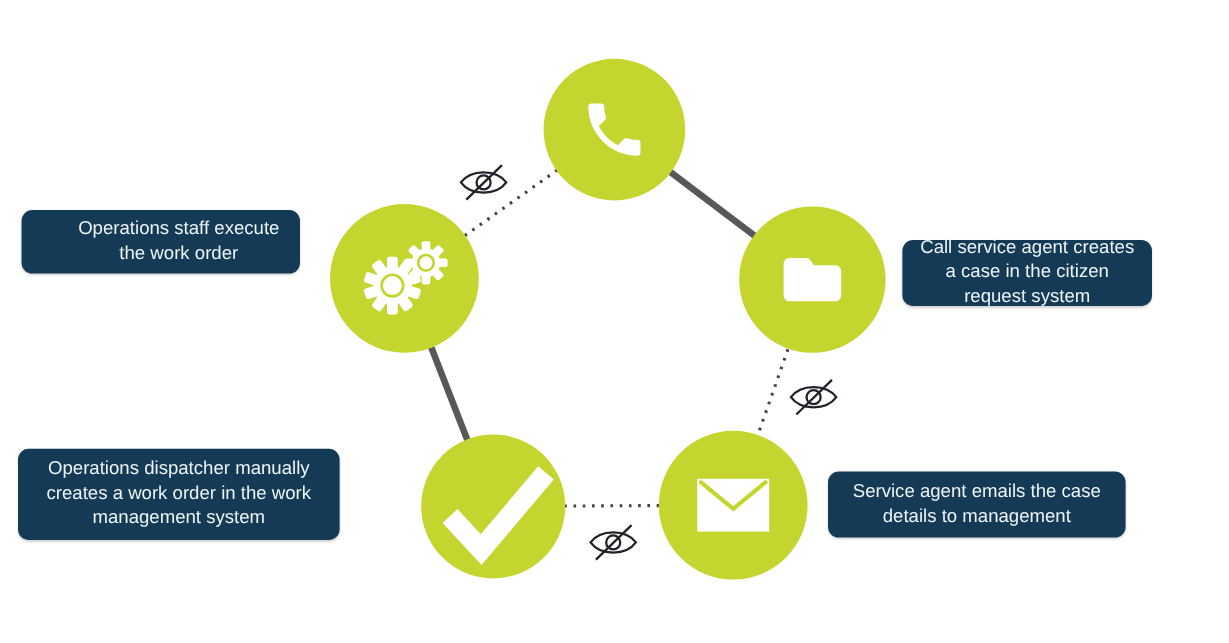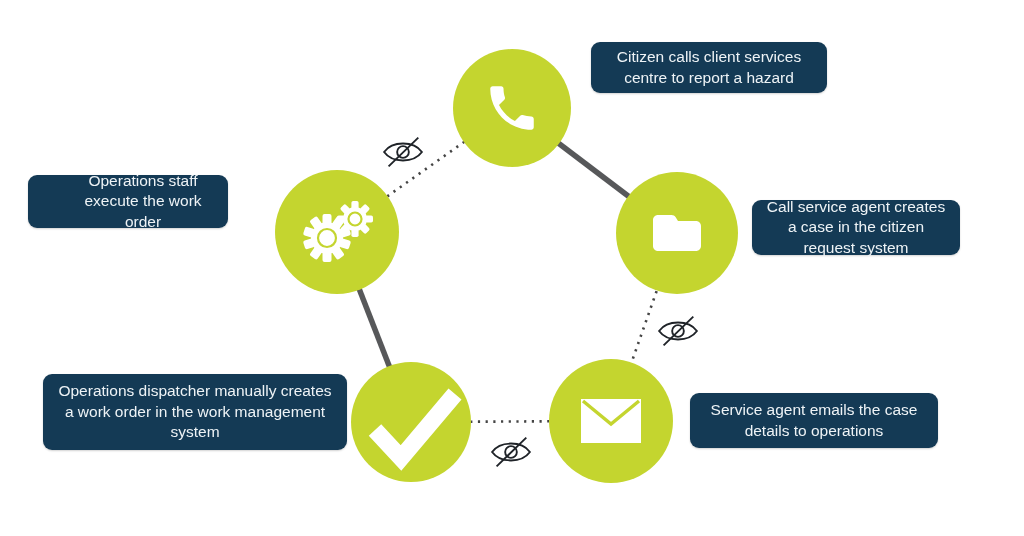--- a/index.html
+++ b/index.html
@@ -38,22 +38,22 @@
     display:flex;align-items:center;justify-content:center;
     text-align:center;
     font-size:15.5px;line-height:1.32;
     padding:4px 10px;
     box-sizing:border-box;
     box-shadow:0 1px 2px rgba(0,0,0,0.18);
   }
   #label-citizen-call{left:591px;top:42px;width:236px;height:51px;}
   #label-create-case{left:752px;top:200px;width:208px;height:55px;}
   #label-email-operations{left:690px;top:393px;width:248px;height:55px;}
-  #label-create-work-order{left:43px;top:374px;width:304px;height:76px;}
-  #label-execute-work-order{left:28px;top:175px;width:200px;height:53px;padding-left:40px;}
+  #label-create-work-order{left:15px;top:374px;width:268px;height:76px;}
+  #label-execute-work-order{left:18px;top:175px;width:232px;height:53px;padding-left:40px;}
   .eye{position:absolute;width:44px;height:36px;}
   #eye-execute-call{left:381px;top:134px;}
   #eye-case-email{left:656px;top:313px;}
   #eye-email-workorder{left:489px;top:434px;}
 </style>
 </head>
 <body>
 
 <div class="canvas">
 
@@ -118,28 +118,25 @@
           <rect x="-3.6" y="-18" width="7.2" height="8" rx="1.8" transform="rotate(225)"></rect>
           <rect x="-3.6" y="-18" width="7.2" height="8" rx="1.8" transform="rotate(270)"></rect>
           <rect x="-3.6" y="-18" width="7.2" height="8" rx="1.8" transform="rotate(315)"></rect>
         </g>
         <circle r="12" fill="#ffffff"></circle>
         <circle r="6.5" fill="none" stroke="#c4d52f" stroke-width="2.2"></circle>
       </g>
     </svg>
   </div>
 
-  <div class="label" id="label-citizen-call">
-    <span>Citizen calls client services centre to report a hazard</span>
-  </div>
   <div class="label" id="label-create-case">
     <span>Call service agent creates a case in the citizen request system</span>
   </div>
   <div class="label" id="label-email-operations">
-    <span>Service agent emails the case details to operations</span>
+    <span>Service agent emails the case details to management</span>
   </div>
   <div class="label" id="label-create-work-order">
     <span>Operations dispatcher manually creates a work order in the work management system</span>
   </div>
   <div class="label" id="label-execute-work-order">
     <span>Operations staff execute the work order</span>
   </div>
 
   <svg class="eye" id="eye-execute-call" viewBox="0 0 48 40">
     <path d="M3 20 C 12 7.5 36 7.5 45 20 C 36 32.5 12 32.5 3 20 Z" fill="none" stroke="#1f2328" stroke-width="2.1"></path>

